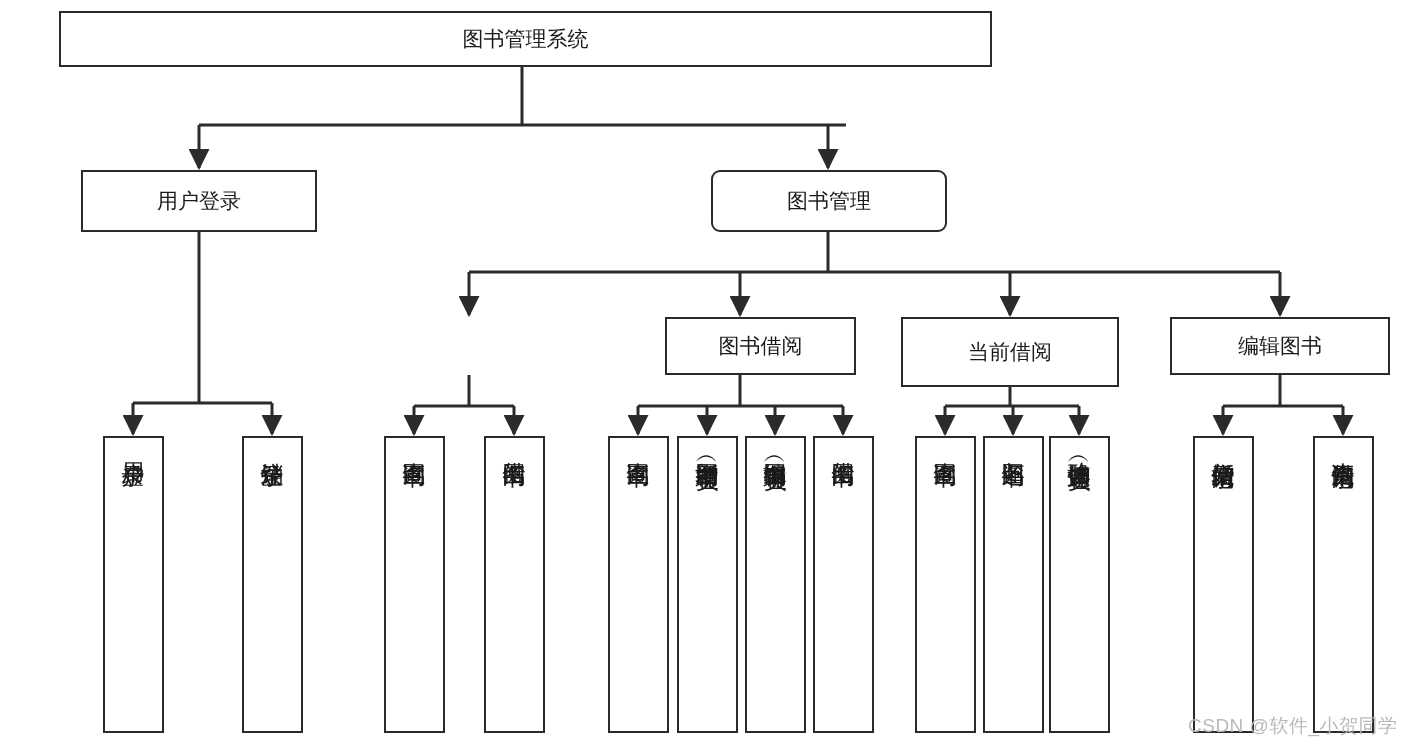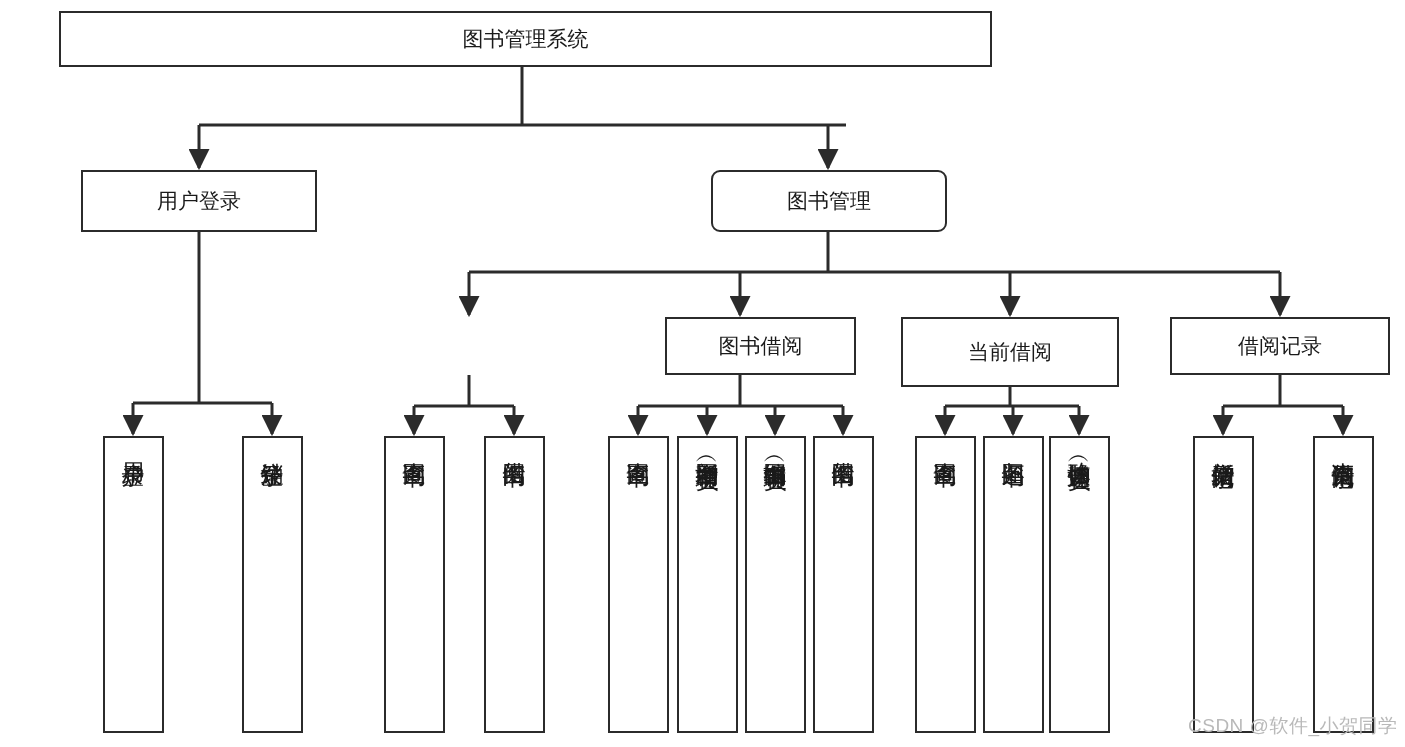--- a/index.html
+++ b/index.html
@@ -137,21 +137,21 @@
     <span class="node-label">图书管理</span>
   </div>
 
   <div class="node h-node" style="left:665px; top:317px; width:191px; height:58px;">
     <span class="node-label">图书借阅</span>
   </div>
   <div class="node h-node" style="left:901px; top:317px; width:218px; height:70px;">
     <span class="node-label">当前借阅</span>
   </div>
   <div class="node h-node" style="left:1170px; top:317px; width:220px; height:58px;">
-    <span class="node-label">借阅记录</span>
+    <span class="node-label">编辑图书</span>
   </div>
 
   <div class="node v-node" style="left:103px; top:436px; width:61px; height:297px;">
     <span class="node-label">用户登录</span>
   </div>
   <div class="node v-node" style="left:242px; top:436px; width:61px; height:297px;">
     <span class="node-label">注销登录</span>
   </div>
 
   <div class="node v-node" style="left:384px; top:436px; width:61px; height:297px;">

